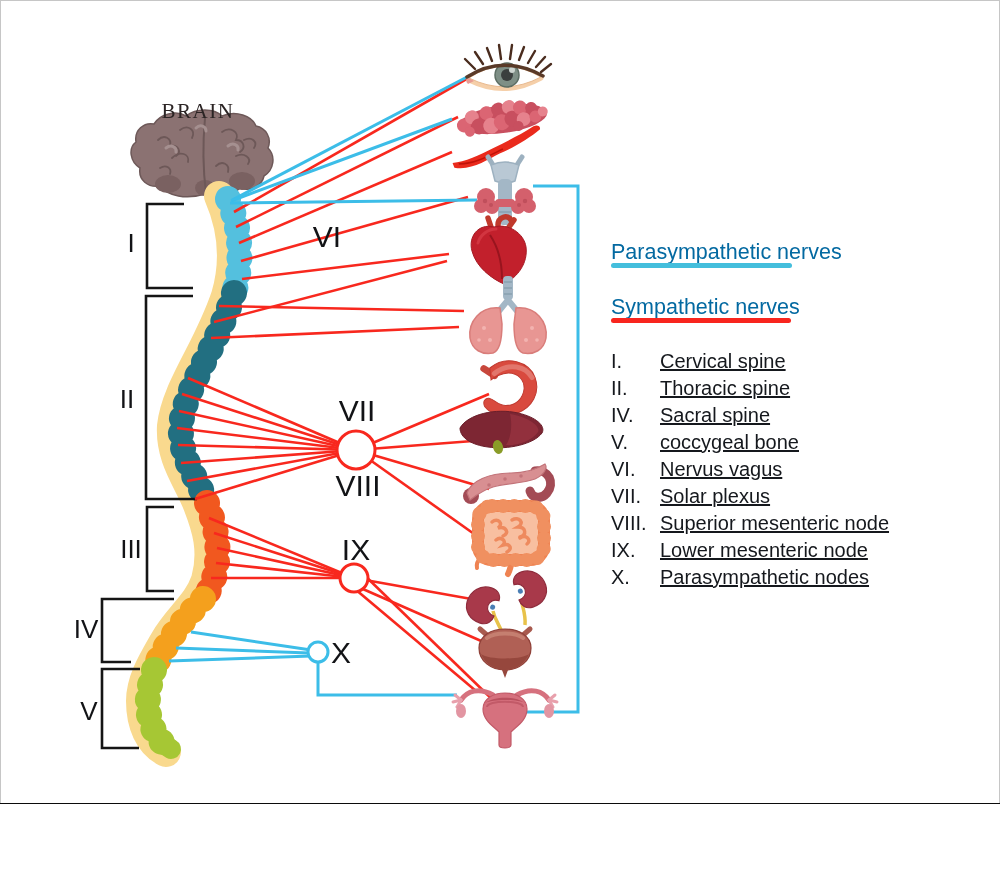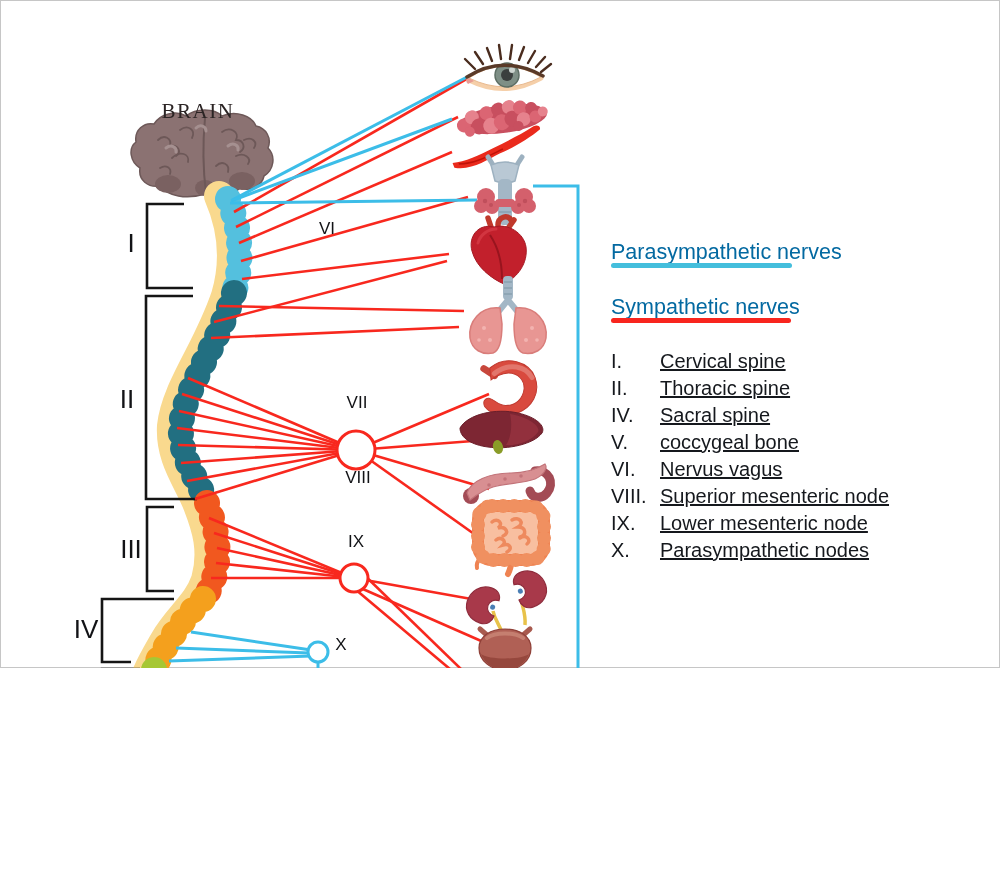--- a/index.html
+++ b/index.html
@@ -1,23 +1,23 @@
 <!DOCTYPE html>
 <html><head>
 <meta charset="utf-8">
 <style>
   html,body{margin:0;padding:0;background:#ffffff;}
   .canvas{
-    position:relative;width:1000px;height:668px;background:#ffffff;
+    position:relative;width:1000px;height:804px;background:#ffffff;
     font-family:"Liberation Sans",sans-serif;overflow:hidden;
     outline:1px solid #c6c6c6;outline-offset:-1px;
   }
   .abs{position:absolute;}
   .diagram-label{
-    position:absolute;color:#121316;font-size:17px;line-height:1.1;
+    position:absolute;color:#121316;font-size:30px;line-height:1.1;
     transform:translateX(-50%);white-space:nowrap;
   }
   .bracket-label{font-size:26px;}
   .brain-label{
     position:absolute;font-family:"Liberation Serif",serif;font-size:21px;
     letter-spacing:1.5px;color:#2b2424;transform:translateX(-50%);
   }
   .legend-head{position:absolute;color:#0369a1;font-size:21.5px;white-space:nowrap;}
   .legend-bar{position:absolute;height:5px;border-radius:2.5px;}
   .legend-list{position:absolute;left:611px;top:348px;width:380px;}
@@ -362,20 +362,24 @@
       </div>
     <div class="legend-row">
         <span class="legend-num">V.</span>
         <span class="legend-txt">coccygeal bone</span>
       </div>
     <div class="legend-row">
         <span class="legend-num">VI.</span>
         <span class="legend-txt">Nervus vagus</span>
       </div>
     <div class="legend-row">
+        <span class="legend-num">VII.</span>
+        <span class="legend-txt">Solar plexus</span>
+      </div>
+    <div class="legend-row">
         <span class="legend-num">VIII.</span>
         <span class="legend-txt">Superior mesenteric node</span>
       </div>
     <div class="legend-row">
         <span class="legend-num">IX.</span>
         <span class="legend-txt">Lower mesenteric node</span>
       </div>
     <div class="legend-row">
         <span class="legend-num">X.</span>
         <span class="legend-txt">Parasympathetic nodes</span>

